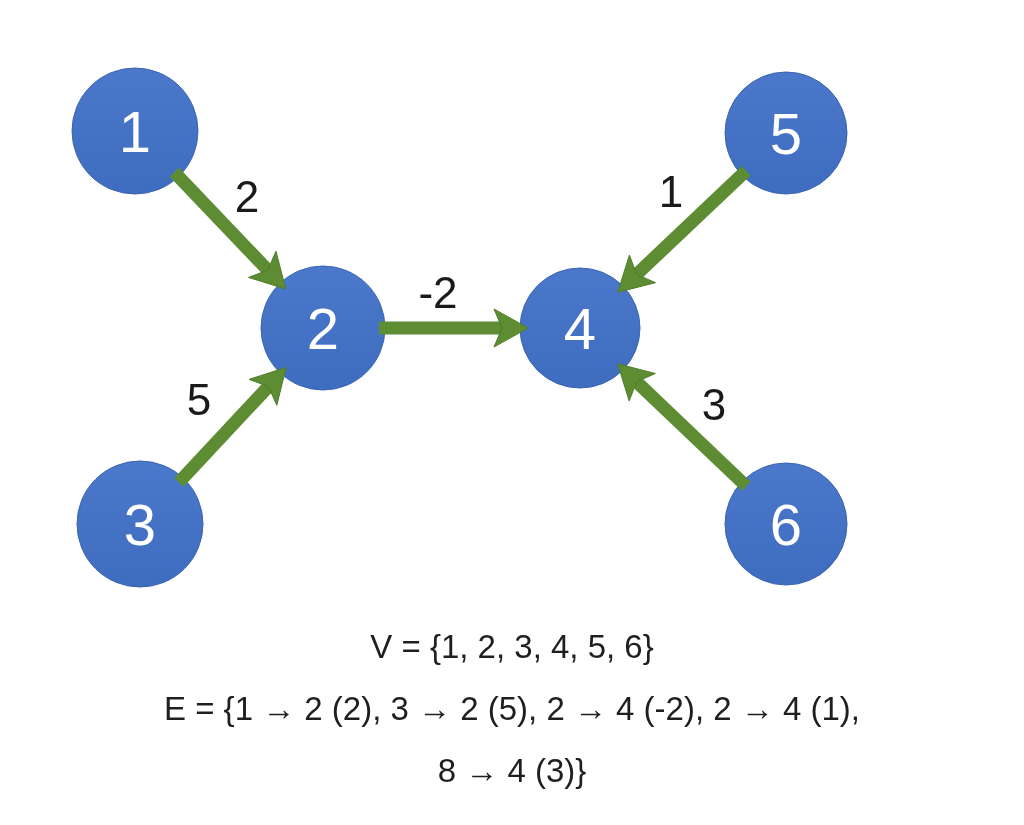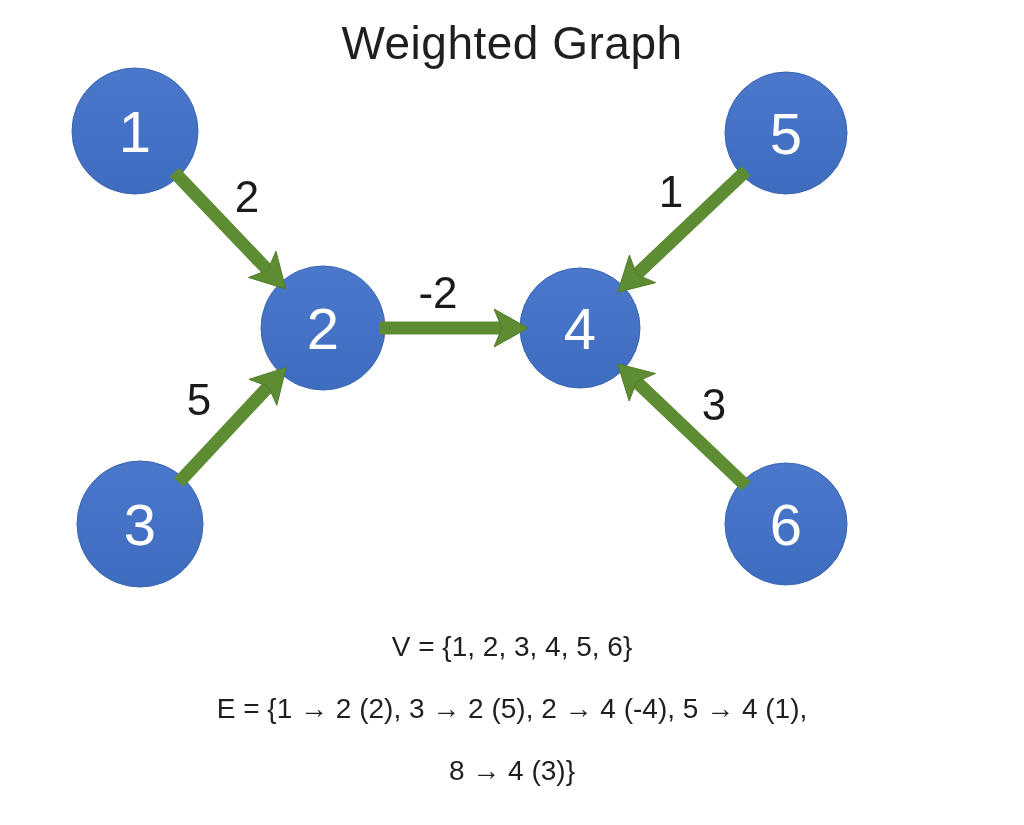--- a/index.html
+++ b/index.html
@@ -42,32 +42,31 @@
     font-size: 44px;
     font-weight: 300;
     fill: #1a1a1a;
   }
   .footer {
     position: absolute;
     top: 616px;
     left: 0;
     width: 100%;
     text-align: center;
-    font-size: 28px;
+    font-size: 33px;
     font-weight: 300;
     color: #1f1f1f;
     line-height: 62px;
     white-space: nowrap;
   }
 </style>
 </head>
 <body>
 
 <div class="stage">
-  <div class="title">Weighted Graph</div>
 
   <svg id="graph-svg" width="1024" height="610" viewBox="0 0 1024 610">
       <defs>
         <linearGradient id="nodeGrad" x1="0" y1="0" x2="0" y2="1">
           <stop offset="0%" stop-color="#4B78CA"></stop>
           <stop offset="100%" stop-color="#3E6CBE"></stop>
         </linearGradient>
       </defs>
       <circle cx="135" cy="131" r="63" fill="url(#nodeGrad)" stroke="#3A64B2" stroke-width="1"></circle>
       <text x="135" y="131" text-anchor="middle" dy="0.36em" class="node-label">1</text>
@@ -93,16 +92,16 @@
       <line x1="746.0573203733313" y1="170.80981809320576" x2="636.6459820160028" y2="274.37880343145366" stroke="#5D8C32" stroke-width="13"></line>
       <polygon points="617.7639880106685,292.2525356209691 629.394252802229,255.08081329232002 636.6459820160028,274.37880343145366 655.5173998484438,282.67757376165474" fill="#5D8C32" stroke="#527C2B" stroke-width="1"></polygon>
       <text x="671" y="191" text-anchor="middle" dy="0.36em" class="edge-weight">1</text>
       <line x1="746.1540187554291" y1="486.0882896896315" x2="636.5088461286643" y2="381.76569825834076" stroke="#5D8C32" stroke-width="13"></line>
       <polygon points="617.6725640857762,363.84379883889386 655.4013978714564,373.51515350990627 636.5088461286643,381.76569825834076 629.207852566111,401.04510418797344" fill="#5D8C32" stroke="#527C2B" stroke-width="1"></polygon>
       <text x="714" y="404" text-anchor="middle" dy="0.36em" class="edge-weight">3</text>
     </svg>
 
   <div class="footer">
     <div>V = {1, 2, 3, 4, 5, 6}</div>
-    <div>E = {1 → 2 (2), 3 → 2 (5), 2 → 4 (-4), 5 → 4 (1),</div>
+    <div>E = {1 → 2 (2), 3 → 2 (5), 2 → 4 (-2), 2 → 4 (1),</div>
     <div>8 → 4 (3)}</div>
   </div>
 </div>
 
 </body></html>

